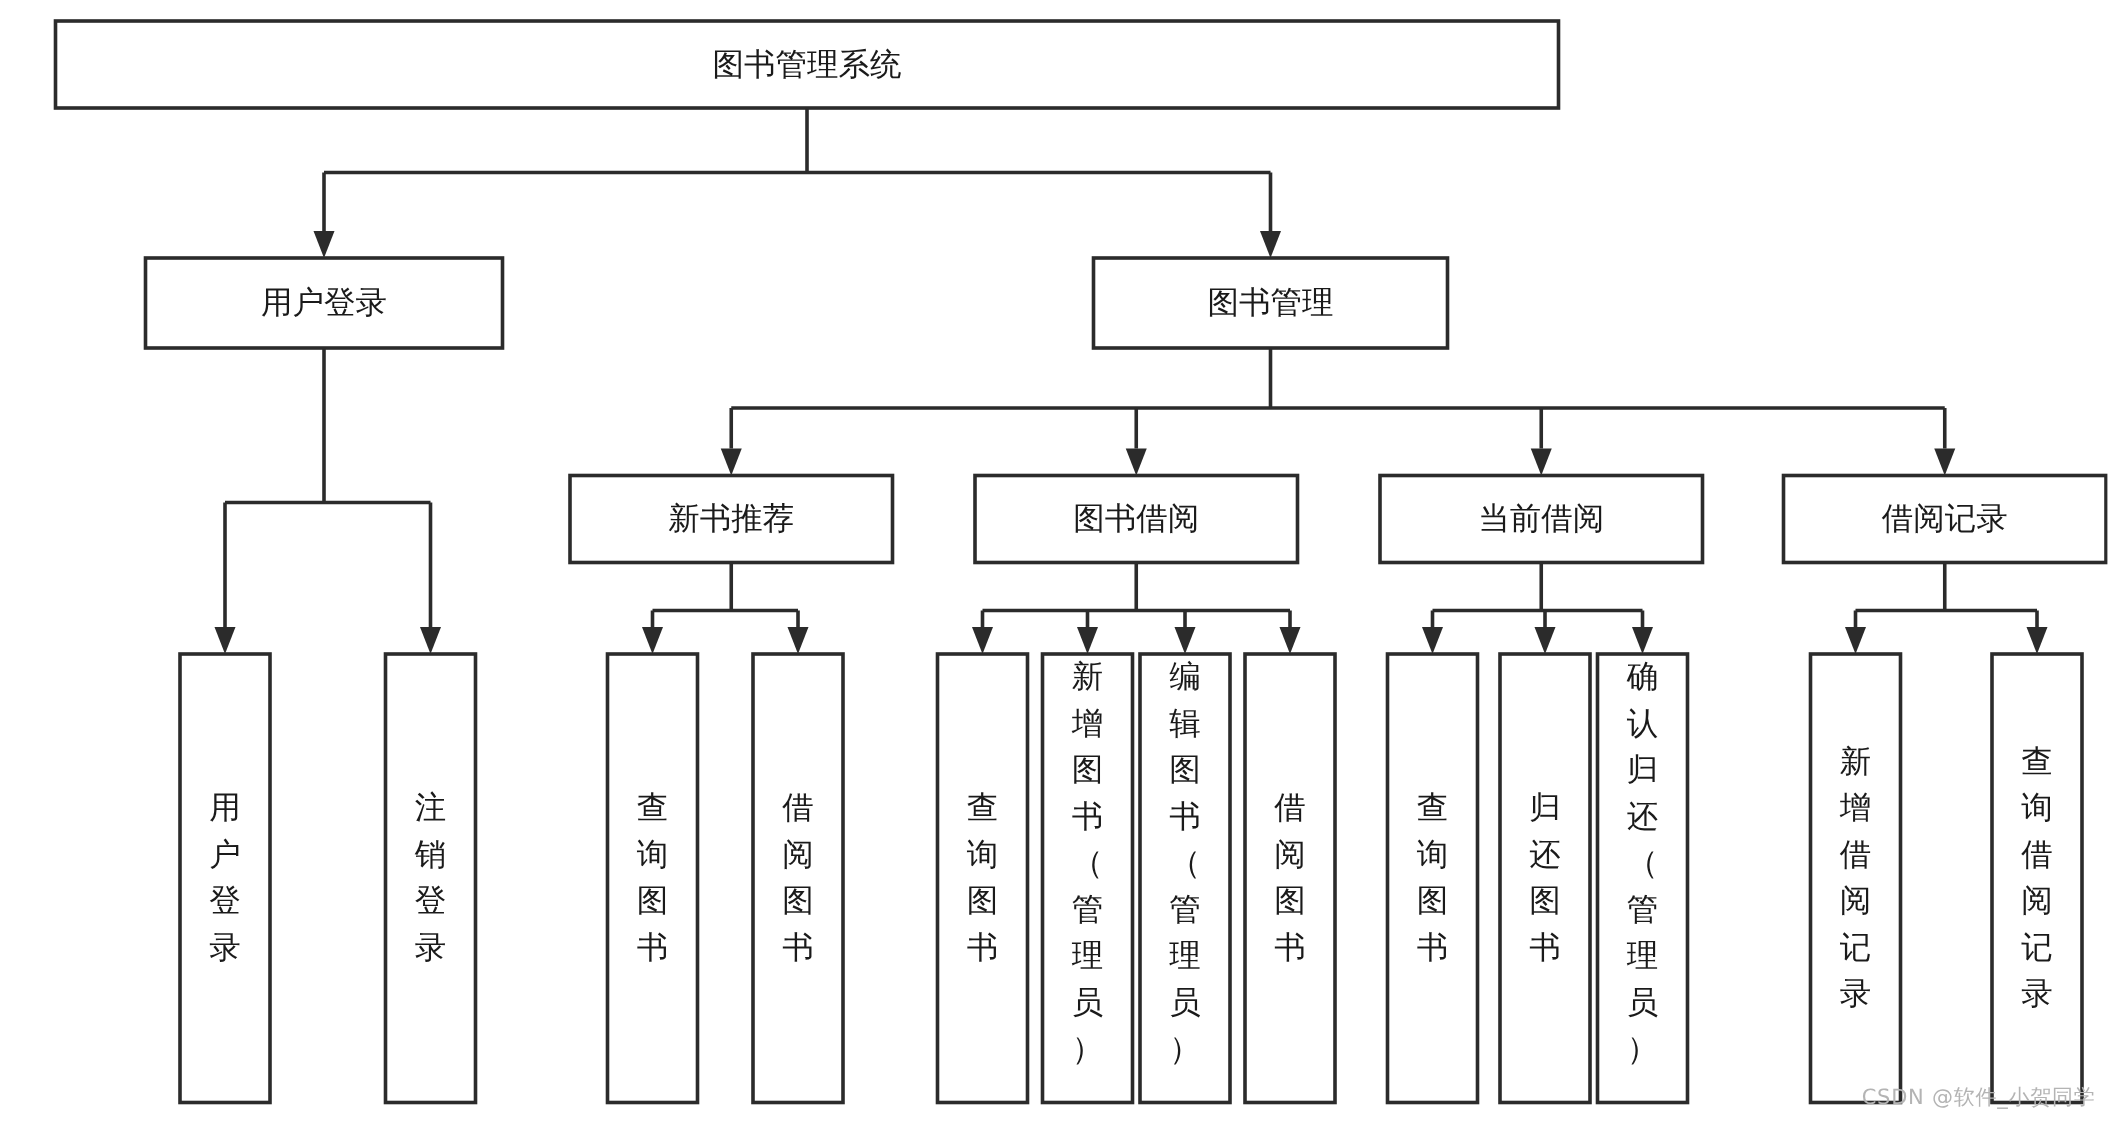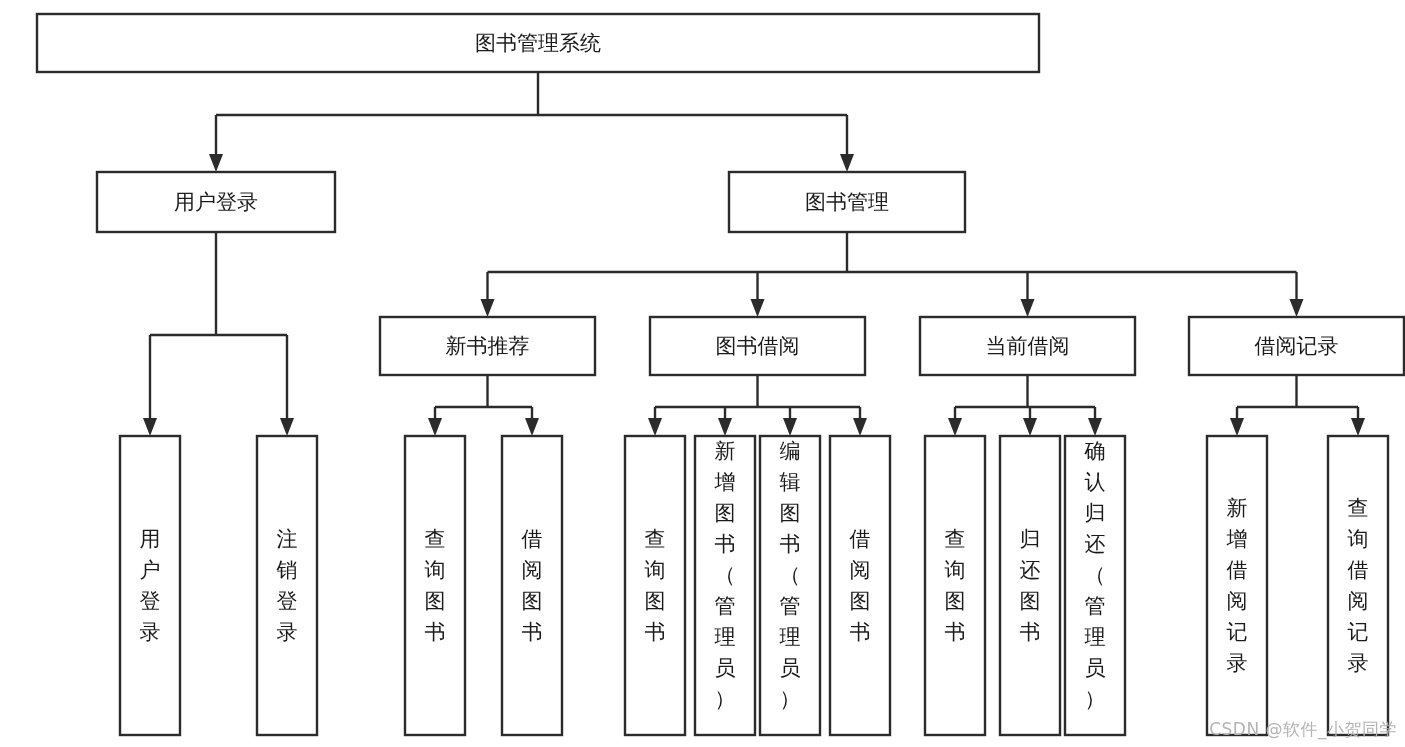--- a/index.html
+++ b/index.html
@@ -46,21 +46,21 @@
   }
   .arrow-head {
     fill: #2b2b2b;
     stroke: none;
   }
   .watermark {
     position: absolute;
     right: 8px;
     bottom: 6px;
     font-family: "DejaVu Sans", "Liberation Sans", sans-serif;
-    font-size: 17px;
+    font-size: 14px;
     color: #b4b4b4;
     white-space: nowrap;
     letter-spacing: 0.5px;
   }
 </style>
 </head>
 <body>
 
 <div id="diagram-root">
   <svg id="diagram-svg" width="1405" height="747" viewBox="0 0 1405 747" xmlns="http://www.w3.org/2000/svg">

